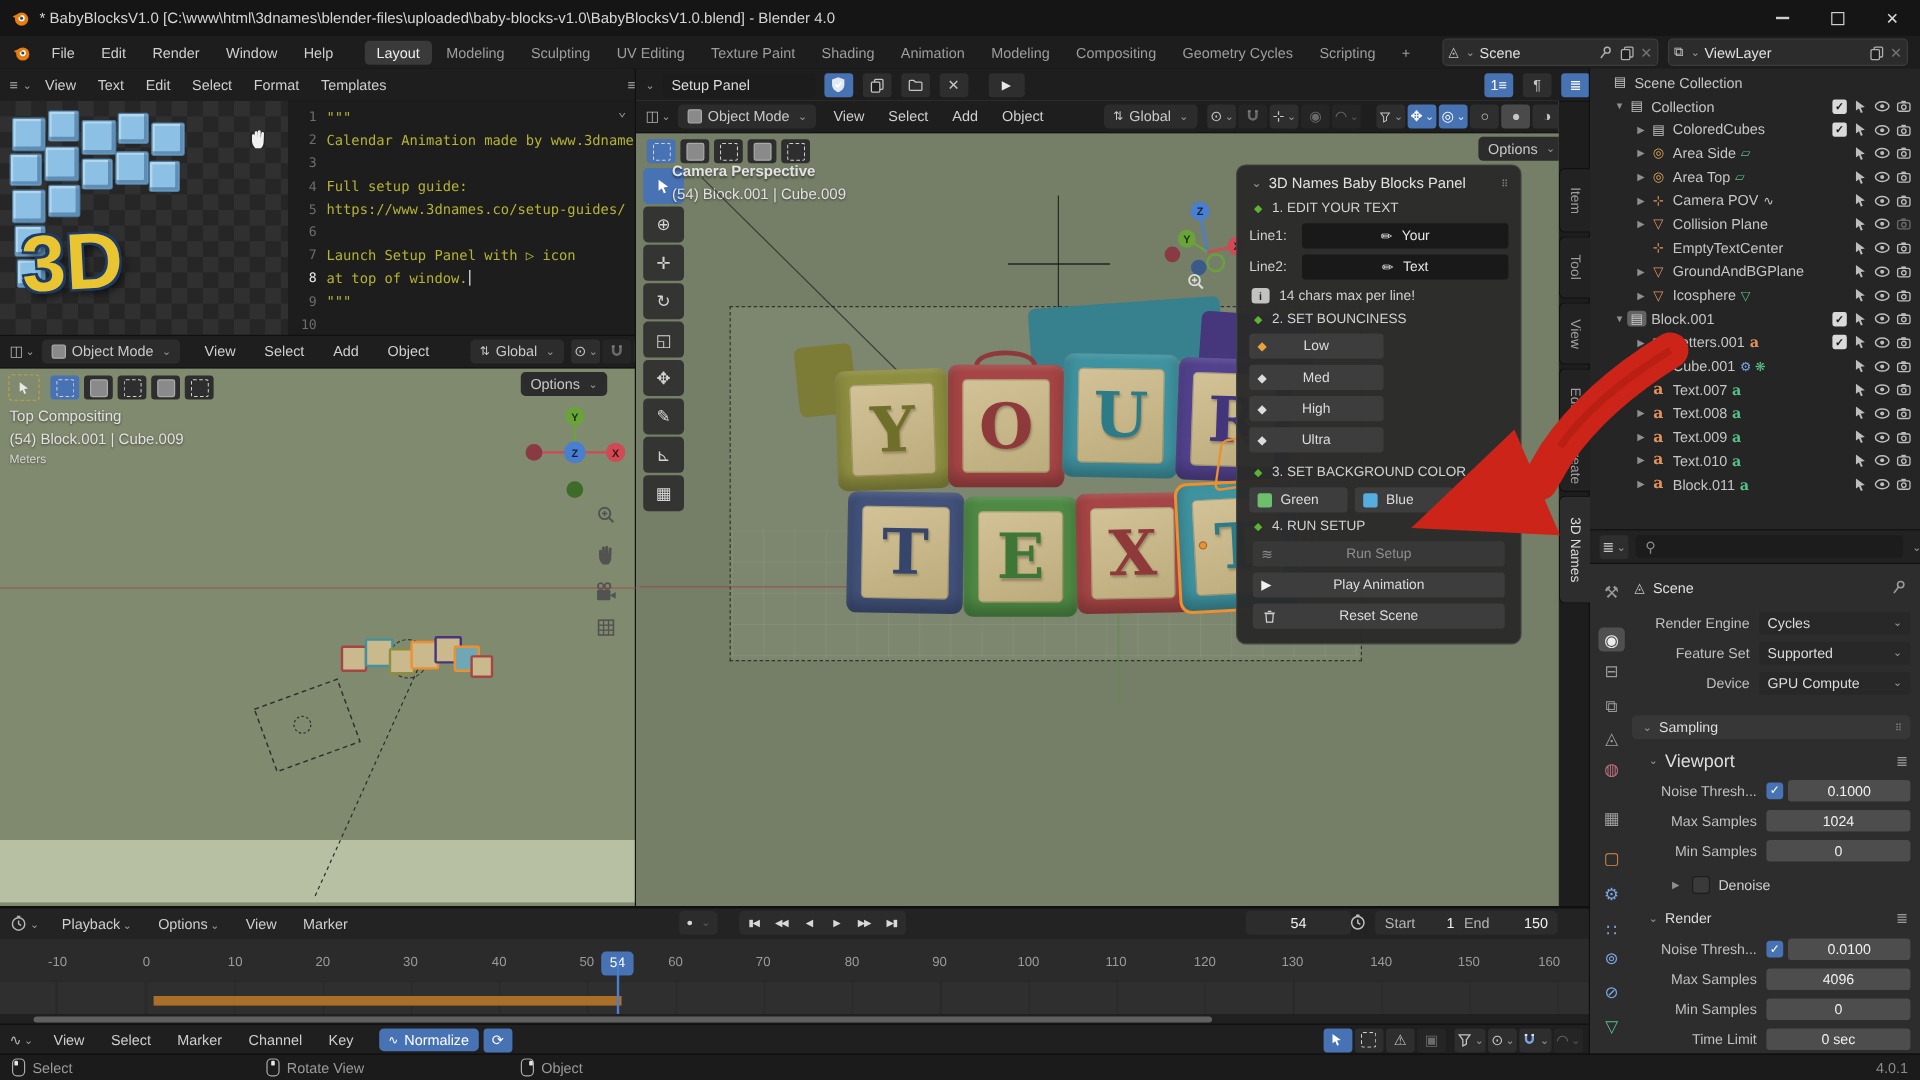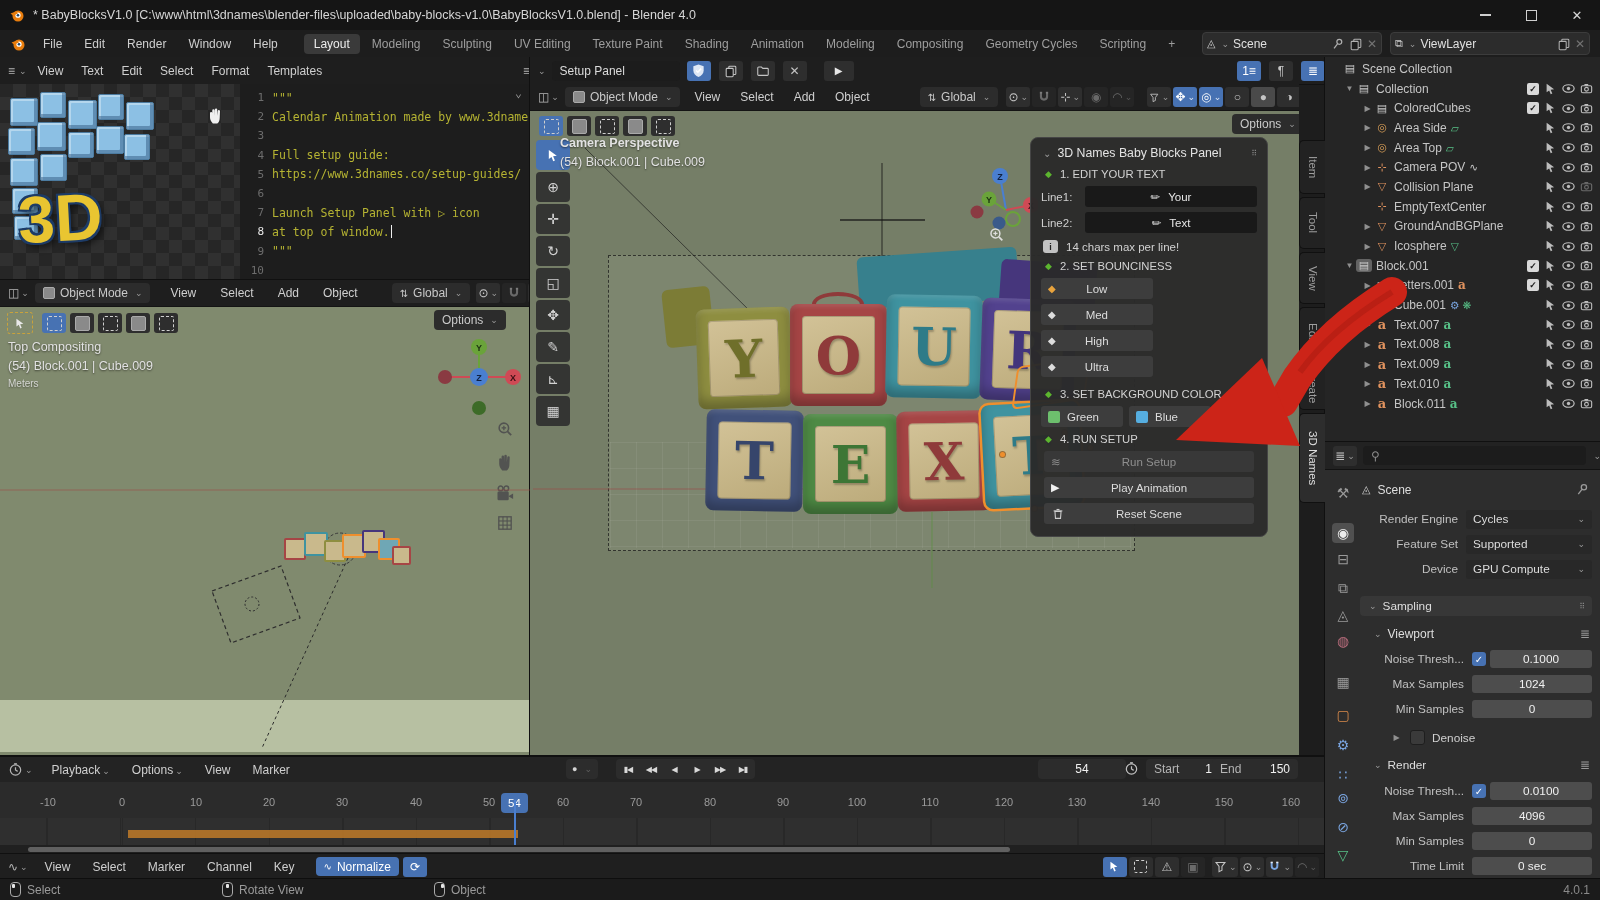--- a/index.html
+++ b/index.html
@@ -1386,21 +1386,21 @@
     </div>
   </div>
   <div class="abs phdr" style="left:1360px;top:596px;width:218px">
     <span class="caret">⌄</span>
       <span>Sampling</span>
       <span style="flex:1"></span>
       <span style="font-size:8px;color:#8a8a8a">⠿</span>
   </div>
   <div class="abs flex" style="left:1372px;top:624px;width:218px;height:20px">
     <span class="caret" style="margin-right:6px">⌄</span>
-      <span style="color:#dedede;font-size:12px">Viewport</span>
+      <span style="color:#dedede;font-size:15px">Viewport</span>
       <span style="flex:1"></span>
       <span style="color:#9a9a9a">≣</span>
   </div>
   <div class="abs" style="left:1368px;top:648px;width:224px">
 
       <div class="prow">
         <span class="plabel">Noise Thresh...</span>
         <span class="pchk">✓</span>
         <span class="pval">0.1000</span>
       </div>

